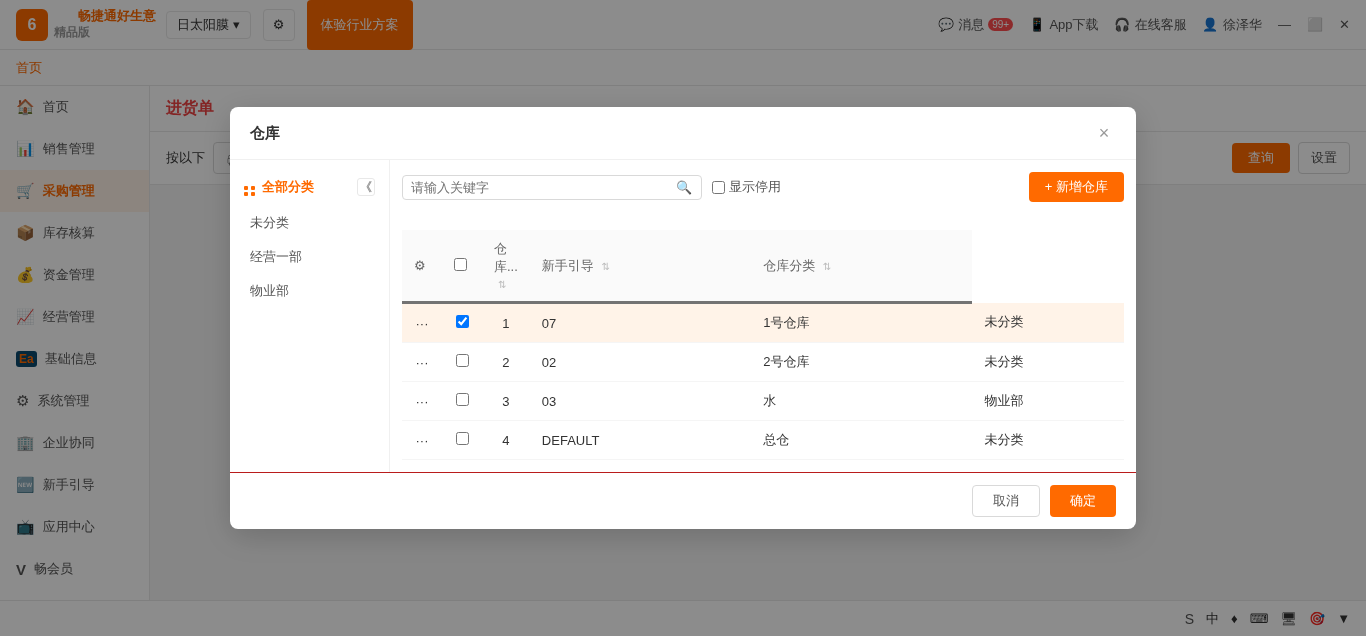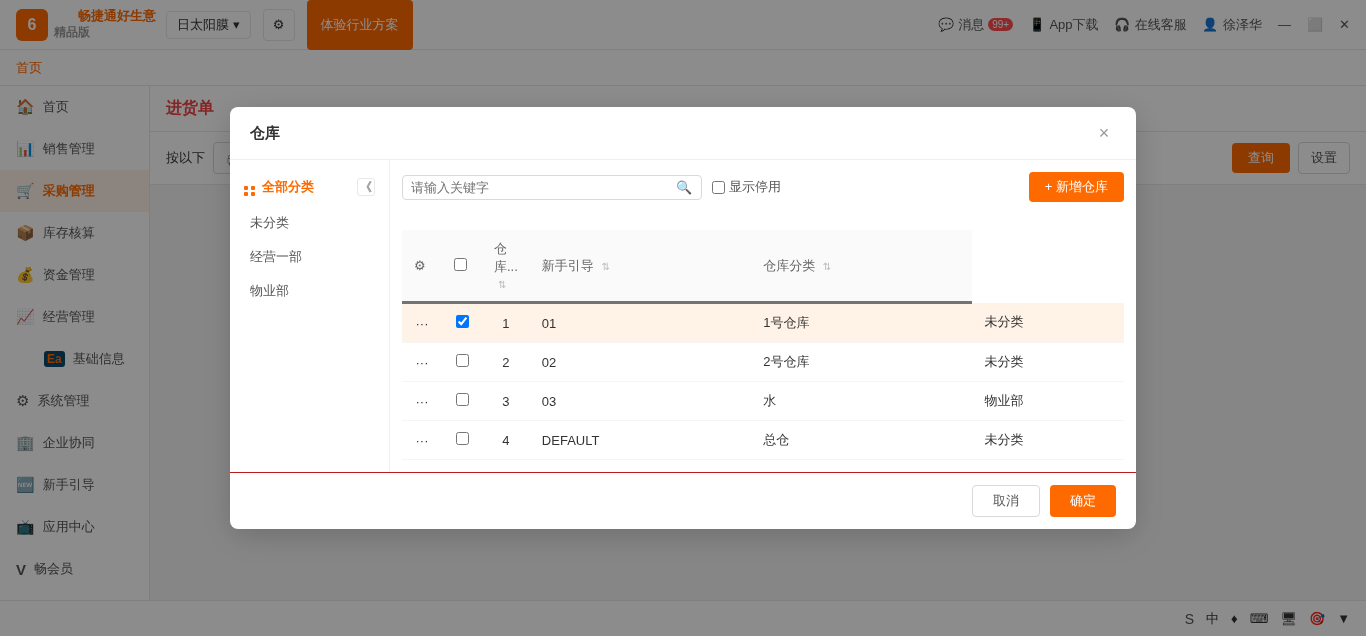--- a/index.html
+++ b/index.html
@@ -401,21 +401,21 @@
     </div>
     <div class="sidebar-item">
       <span class="sidebar-icon">💰</span>
       <span>资金管理</span>
     </div>
     <div class="sidebar-item">
       <span class="sidebar-icon">📈</span>
       <span>经营管理</span>
     </div>
     <div class="sidebar-item">
-      <span class="sidebar-icon" style="font-style:normal;font-size:12px;font-weight:bold;color:#ff6a00;background:#0c4a6e;border-radius:3px;padding:1px 3px;margin-left:28px;">Ea</span>
+      <span class="sidebar-icon" style="font-style:normal;font-size:12px;font-weight:bold;color:#ff6a00;background:#0c4a6e;border-radius:3px;padding:1px 3px;">Ea</span>
       <span>基础信息</span>
     </div>
     <div class="sidebar-item">
       <span class="sidebar-icon">⚙</span>
       <span>系统管理</span>
     </div>
     <div class="sidebar-item">
       <span class="sidebar-icon">🏢</span>
       <span>企业协同</span>
     </div>
@@ -523,21 +523,21 @@
                   <span>仓库分类</span>
                   <span class="sort-icon">⇅</span>
                 </th>
               </tr>
             </thead>
             <tbody id="table-body">
             <tr class="selected">
     <td class="gear-col">···</td>
     <td class="checkbox-col"><input type="checkbox" checked="" style=""></td>
     <td class="num-col">1</td>
-    <td>01</td>
+    <td>07</td>
     <td>1号仓库</td>
     <td>未分类</td>
   </tr>
                 <tr>
     <td class="gear-col">···</td>
     <td class="checkbox-col"><input type="checkbox" style=""></td>
     <td class="num-col">2</td>
     <td>02</td>
     <td>2号仓库</td>
     <td>未分类</td>

